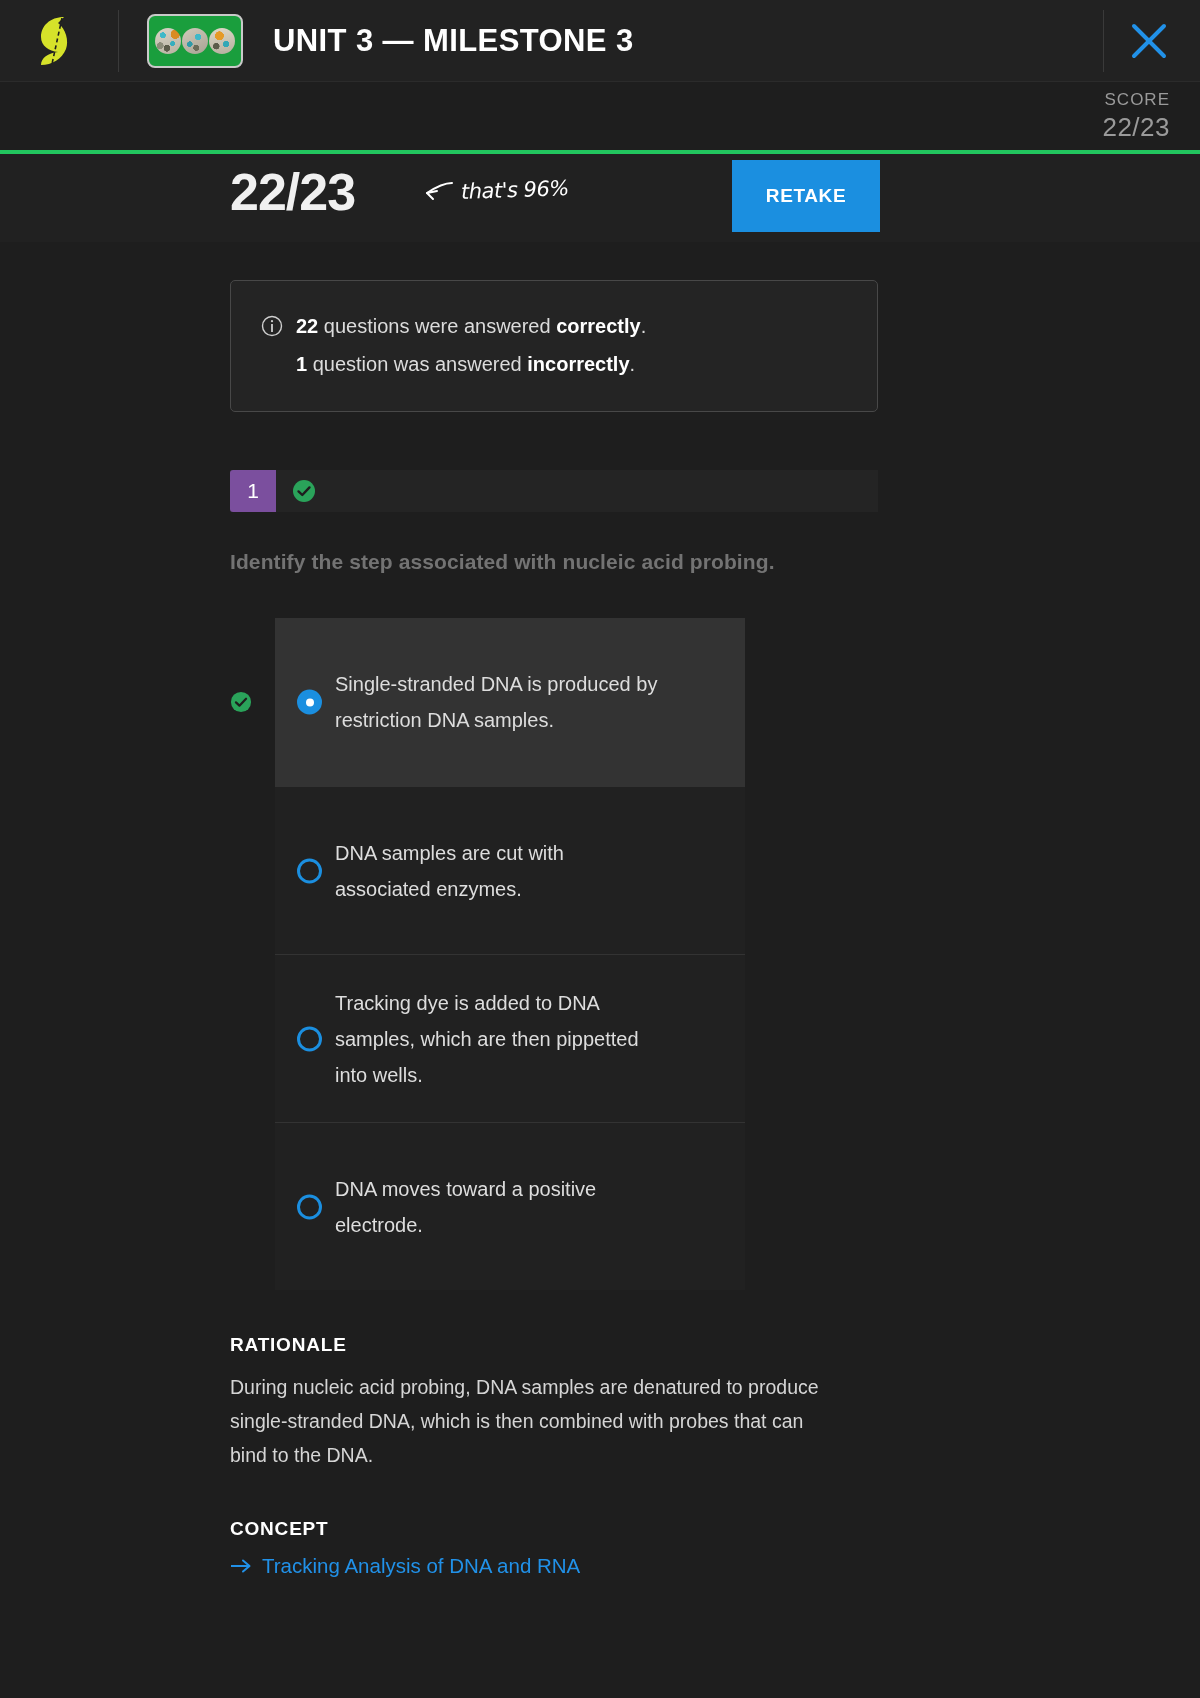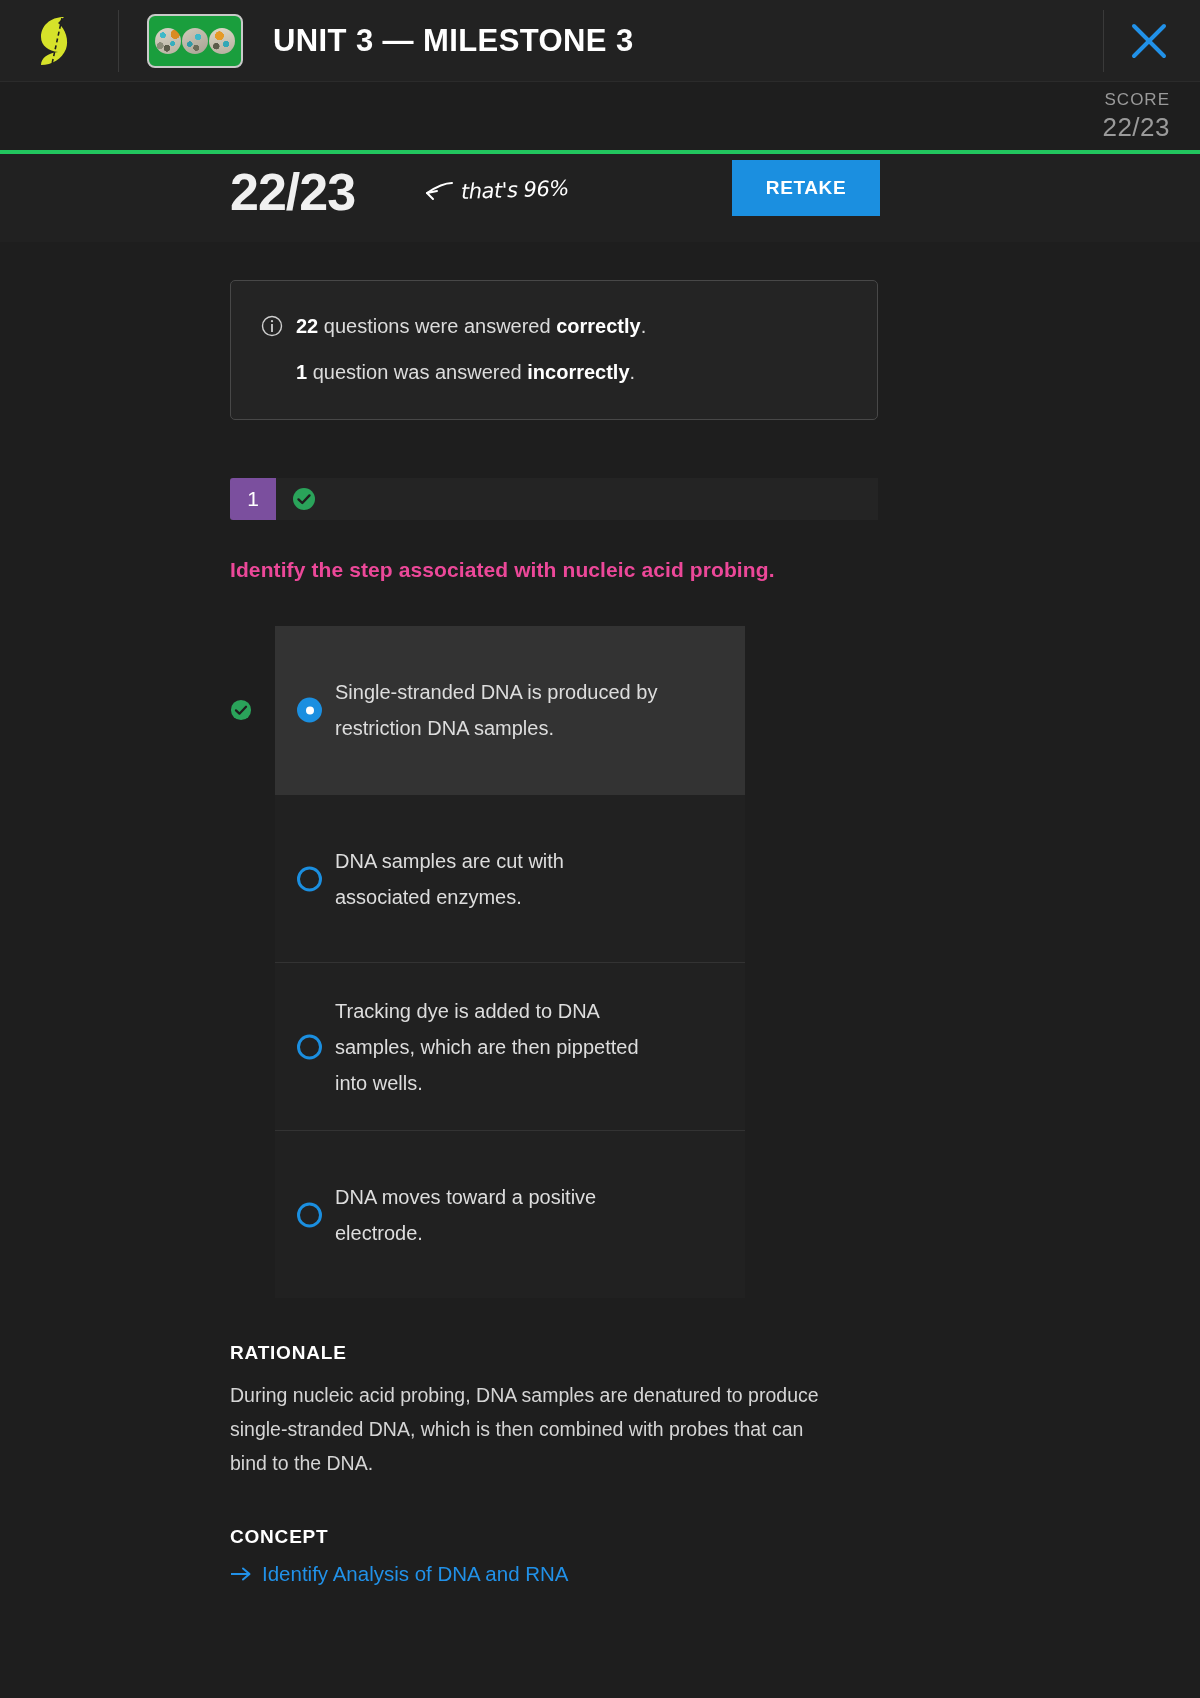--- a/index.html
+++ b/index.html
@@ -157,21 +157,21 @@
     color: #ffffff;
     font-style: italic;
     transform: rotate(-2deg);
     letter-spacing: -0.5px;
   }
   .retake-btn {
     position: absolute;
     left: 732px;
     top: 6px;
     width: 148px;
-    height: 56px;
+    height: 72px;
     background: #1b8fe0;
     border: none;
     color: #ffffff;
     font-size: 19px;
     font-weight: bold;
     letter-spacing: 0.6px;
     font-family: "Liberation Sans", sans-serif;
     cursor: pointer;
   }
 
@@ -196,21 +196,21 @@
     font-size: 20px;
     line-height: 38px;
     color: #dcdcdc;
   }
   .info-icon {
     width: 22px; height: 22px;
     margin-right: 13px;
     margin-top: 8px;
     flex: none;
   }
-  .info-indent { padding-left: 35px; margin-top: 8px; }
+  .info-indent { padding-left: 35px; }
   .info-line b { color: #ffffff; font-weight: bold; }
 
   
   .q-header {
     margin-top: 58px;
     width: 648px;
     height: 42px;
     background: #242424;
     display: flex;
     align-items: center;
@@ -225,21 +225,21 @@
     align-items: center;
     justify-content: center;
     border-radius: 3px 0 0 3px;
   }
   .q-check { margin-left: 16px; display: flex; align-items: center; }
 
   .q-text {
     margin-top: 38px;
     font-size: 21px;
     font-weight: bold;
-    color: #ec4899;
+    color: #737373;
     letter-spacing: 0.1px;
   }
 
   
   .options {
     margin-top: 44px;
     position: relative;
     width: 470px;
     margin-left: 45px;
   }
@@ -438,16 +438,16 @@
   <div class="sec-title">RATIONALE</div>
   <div class="sec-body">During nucleic acid probing, DNA samples are denatured to produce single-stranded DNA, which is then combined with probes that can bind to the DNA.</div>
 
   
   <div class="sec-title concept-title">CONCEPT</div>
   <a class="concept-link">
     <svg width="22" height="16" viewBox="0 0 22 16">
       <line x1="1" y1="8" x2="19" y2="8" stroke="#2191e8" stroke-width="2"></line>
       <path d="M13 2.5 L19.5 8 L13 13.5" stroke="#2191e8" stroke-width="2" fill="none" stroke-linecap="round" stroke-linejoin="round"></path>
     </svg>
-    <span>Identify Analysis of DNA and RNA</span>
+    <span>Tracking Analysis of DNA and RNA</span>
   </a>
 
 </div>
 
 </body></html>

